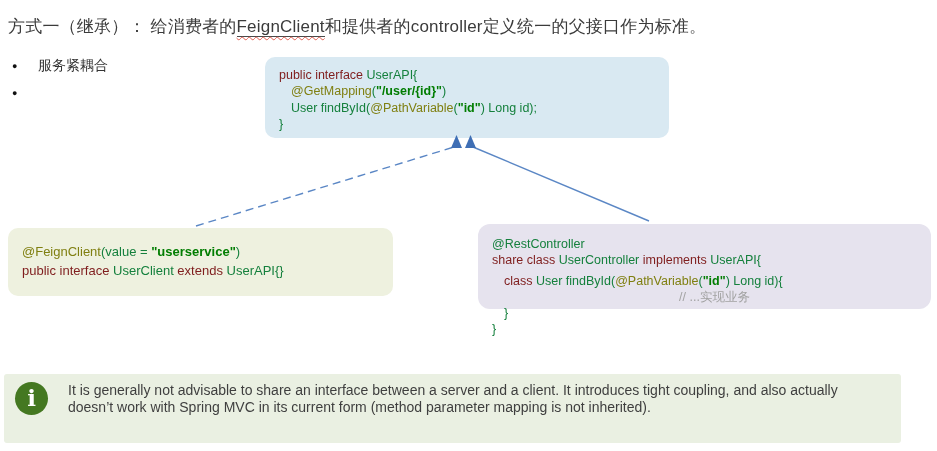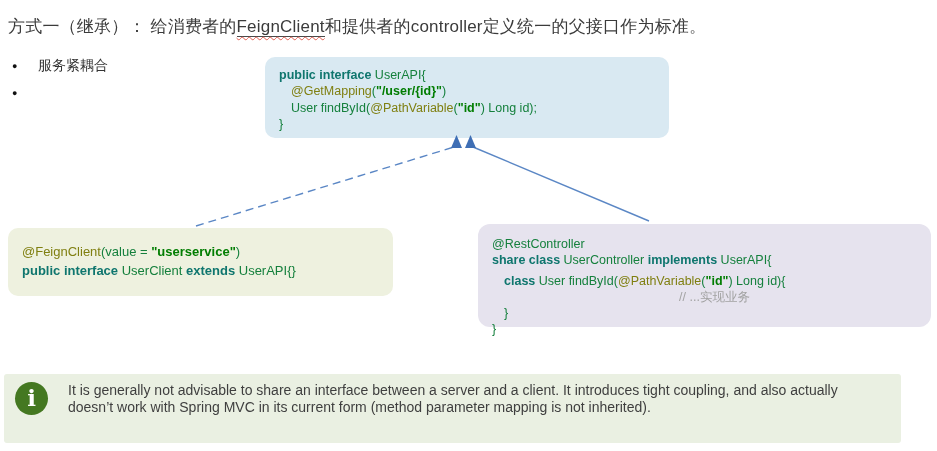--- a/index.html
+++ b/index.html
@@ -14,26 +14,26 @@
   .bullets { position:absolute; left:12px; top:52px; }
   .bullet { display:flex; align-items:center; height:27px; }
   .bullet .dot { width:26px; font-size:9px; color:#111; }
   .bullet .btxt { font-size:14px; color:#333; }
 
   
   .codebox { position:absolute; border-radius:10px; }
   .codebox .cl { white-space:pre; }
   .box-api { left:265px; top:57px; width:404px; height:81px; background:#d9e9f2; padding:10px 14px 0; font-size:12.5px; line-height:16.3px; }
   .box-client { left:8px; top:228px; width:385px; height:68px; background:#eef1df; padding:15px 14px 0; font-size:13px; line-height:18.5px; }
-  .box-controller { left:478px; top:224px; width:453px; height:103px; background:#e6e3ee; border-radius:12px; padding:12px 14px 0; font-size:12.5px; line-height:16.3px; }
+  .box-controller { left:478px; top:224px; width:453px; height:85px; background:#e6e3ee; border-radius:12px; padding:12px 14px 0; font-size:12.5px; line-height:16.3px; }
   .ind1 { padding-left:12px; }
   .ind2 { padding-left:20px;text-align:center; }
   .gap-top { margin-top:4px; }
 
-  .tk-kw { color:#0f766e; font-weight:700; }
+  .tk-kw { color:#7f1d1d; font-weight:400; }
   .tk-an { color:#7f7f10; }
   .tk-st { color:#017d01; font-weight:700; }
   .tk-pl { color:#15803d; }
   .tk-cm { color:#a3a3a3; }
 
   
   .arrows { position:absolute; left:0; top:0; pointer-events:none; }
 
   
   .note { position:absolute; left:4px; top:374px; width:897px; height:69px; background:#eaf0e2; border-radius:3px; }

